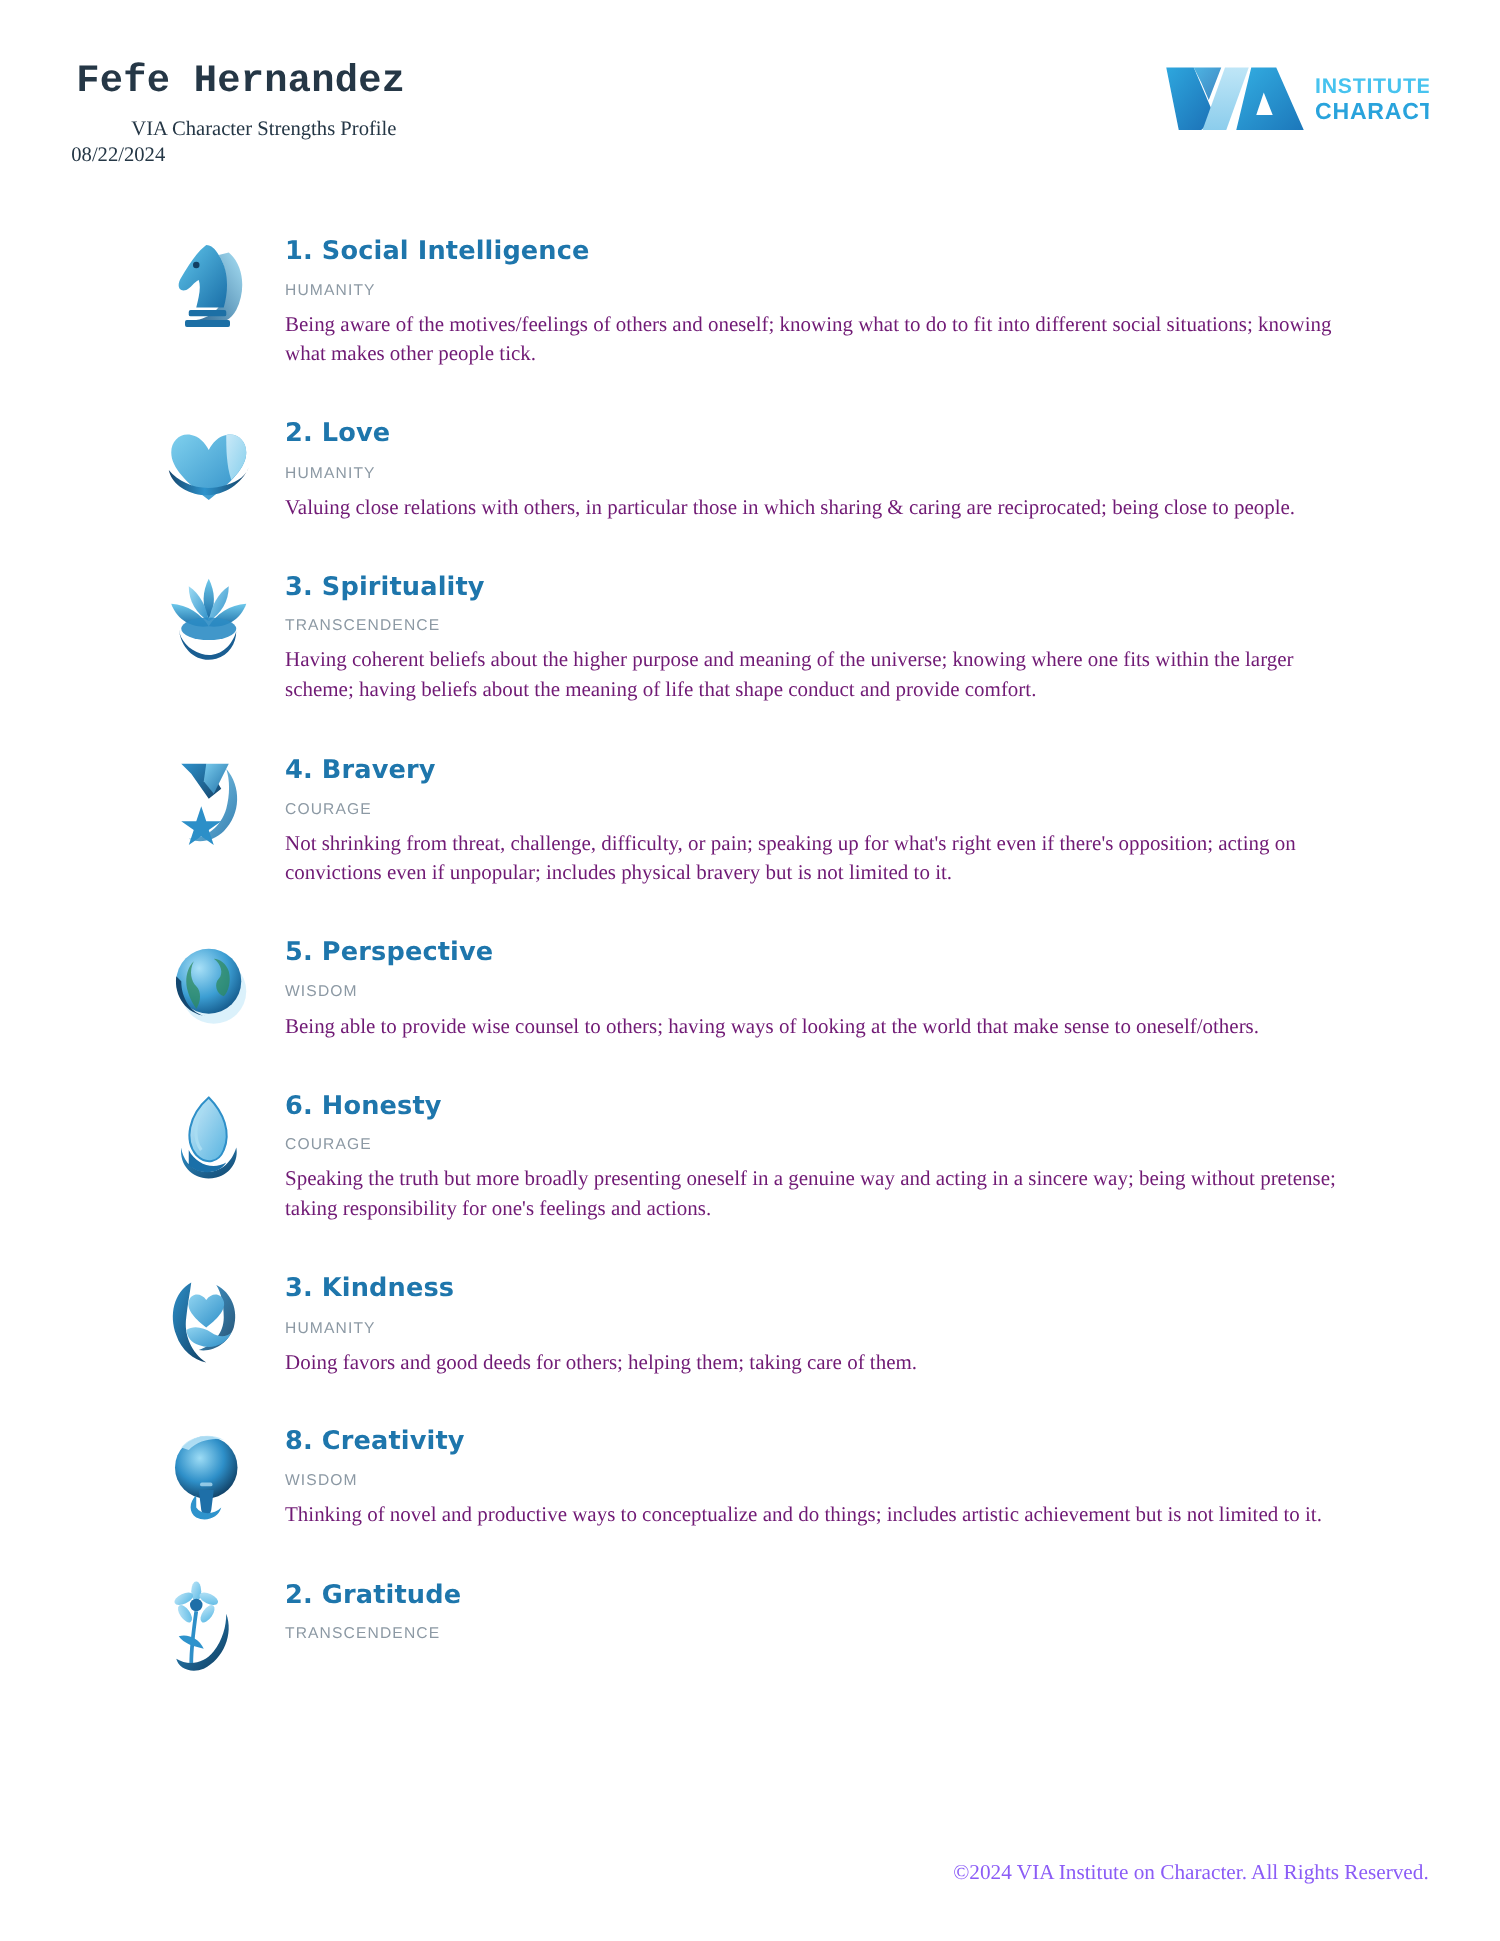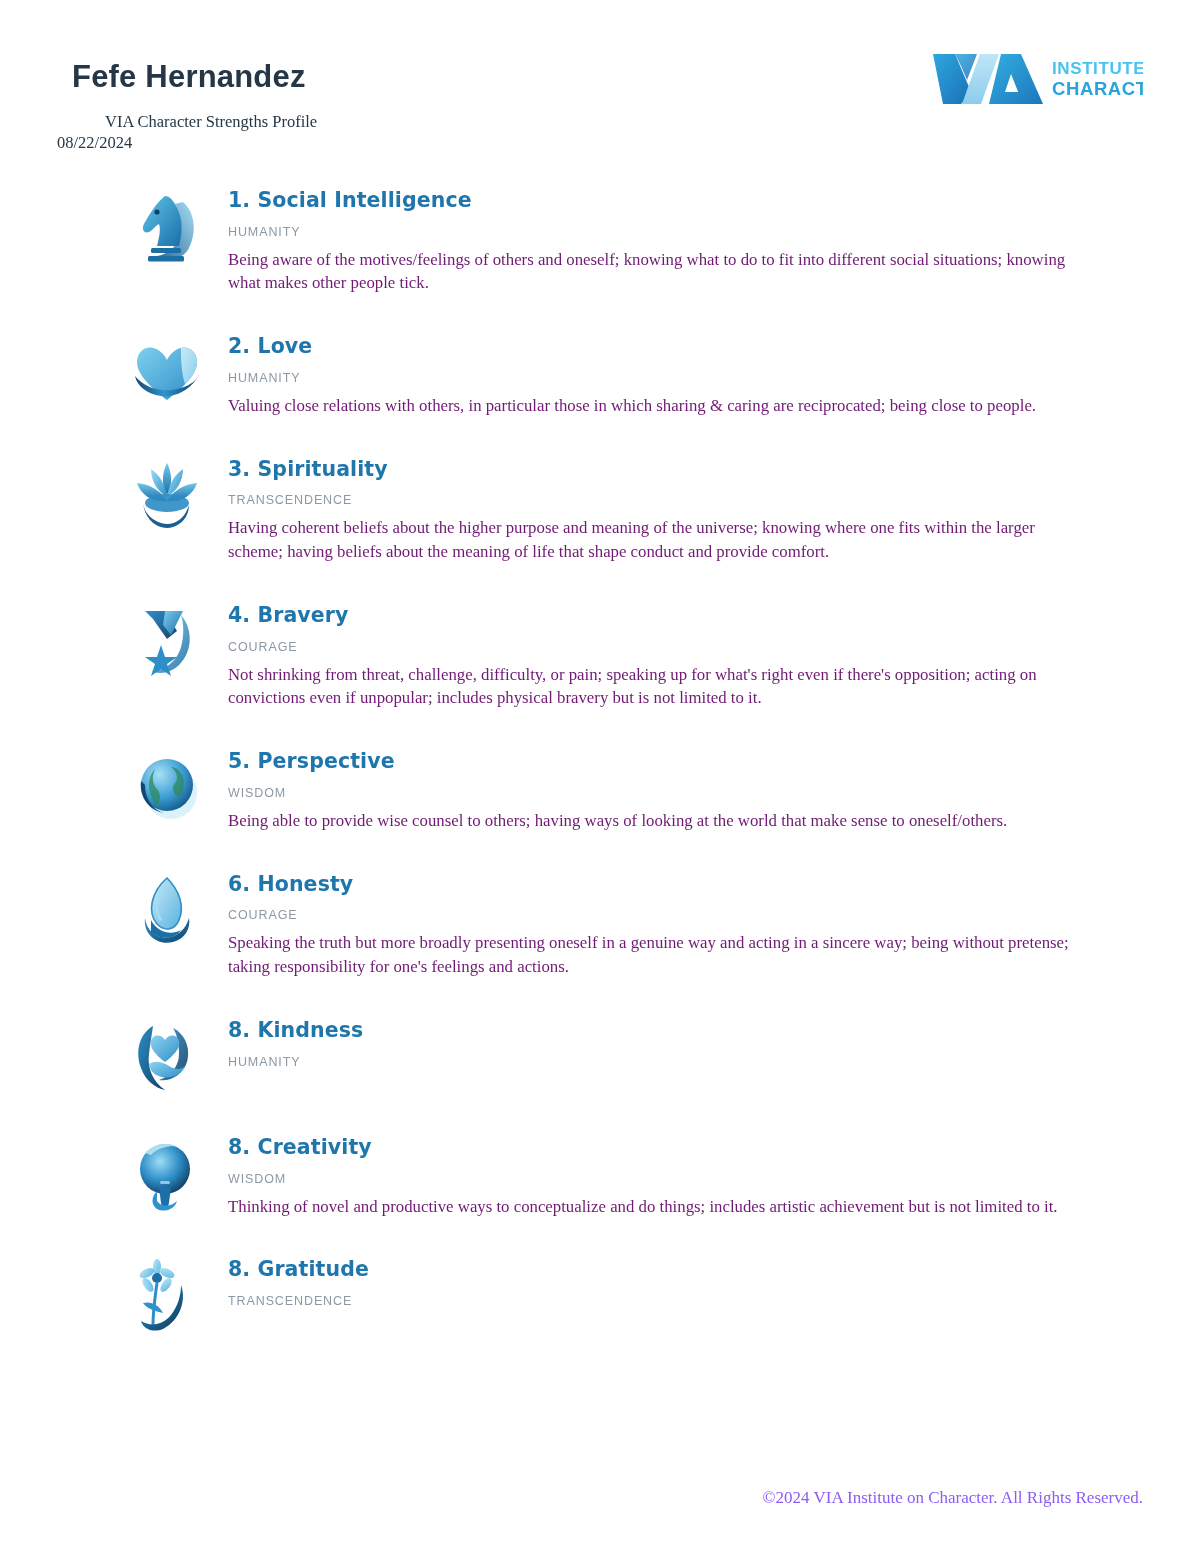--- a/index.html
+++ b/index.html
@@ -20,27 +20,27 @@
   
   .header {
     position: absolute;
     top: 44px;
     left: 57px;
     right: 57px;
     height: 110px;
   }
   .header-left { position: absolute; left: 0; top: 0; }
   .person-name {
-    font-family: Liberation Sans, sans-serif;
+    font-family: Liberation Mono, monospace;
     font-size: 31px;
     font-weight: bold;
     color: #253746;
     letter-spacing: 0.2px;
     line-height: 1.18;
-    margin: 15px;
+    margin: 4px;
     white-space: nowrap;
   }
   .profile-subtitle {
     font-family: "Liberation Serif", "DejaVu Serif", serif;
     font-size: 16.5px;
     color: #253746;
     margin-top: 7px;
     line-height: 1.32;
     white-space: nowrap;
     margin-left: 48px;
@@ -349,22 +349,23 @@
                 <stop offset="100%" stop-color="#2E8FC8"></stop>
             </linearGradient>
           </defs>
           <path d="M22 6 C8 14 4 32 10 48 C14 60 24 68 34 70 C22 62 16 48 18 34 C19 24 21 14 22 6 Z" fill="url(#n1)"></path>
           <path d="M42 8 C54 14 60 28 56 42 C52 54 40 62 28 60 C40 56 48 46 48 34 C48 24 46 14 42 8 Z" fill="url(#n1)" opacity="0.9"></path>
           <path d="M34 20 C30 14 22 14 20 21 C18 28 26 36 34 42 C42 36 50 28 48 21 C46 14 38 14 34 20 Z" fill="url(#n2)"></path>
           <path d="M18 44 C24 40 32 42 38 46 C44 50 50 50 54 46 C50 56 38 60 28 56 C22 54 19 50 18 44 Z" fill="url(#n2)"></path>
         </svg>
       </div>
       <div class="strength-body">
-        <h2 class="strength-title">8. Kindness</h2>
+        <h2 class="strength-title">3. Kindness</h2>
         <div class="strength-category">HUMANITY</div>
+        <p class="strength-desc">Doing favors and good deeds for others; helping them; taking care of them.</p>
       </div>
     </div>
 
     <div class="strength-item">
       <div class="strength-icon">
         <svg width="72" height="78" viewBox="0 0 72 78" xmlns="http://www.w3.org/2000/svg">
           <defs>
             <radialGradient id="c1" cx="40%" cy="35%" r="70%">
               <stop offset="0%" stop-color="#9DDCF5"></stop>
                 <stop offset="55%" stop-color="#2E8FC8"></stop>
@@ -405,21 +406,21 @@
             <ellipse cx="17" cy="26" rx="4" ry="8" transform="rotate(-35 17 26)"></ellipse>
             <ellipse cx="35" cy="26" rx="4" ry="8" transform="rotate(35 35 26)"></ellipse>
           </g>
           <circle cx="26" cy="19" r="5" fill="#1E6FA8"></circle>
           <path d="M26 24 C24 38 22 52 22 66" stroke="#2E8FC8" stroke-width="3" fill="none"></path>
           <path d="M50 26 C56 42 48 62 32 70 C22 74 12 70 10 62 C20 68 32 66 40 56 C47 47 50 36 50 26 Z" fill="url(#g2)"></path>
           <path d="M12 44 C20 42 28 46 32 54 C24 52 16 50 12 44 Z" fill="#2E93CC"></path>
         </svg>
       </div>
       <div class="strength-body">
-        <h2 class="strength-title">8. Gratitude</h2>
+        <h2 class="strength-title">2. Gratitude</h2>
         <div class="strength-category">TRANSCENDENCE</div>
       </div>
     </div>
 
   </div>
 
   <div class="footer">©2024 VIA Institute on Character. All Rights Reserved.</div>
 
 </div>
 

